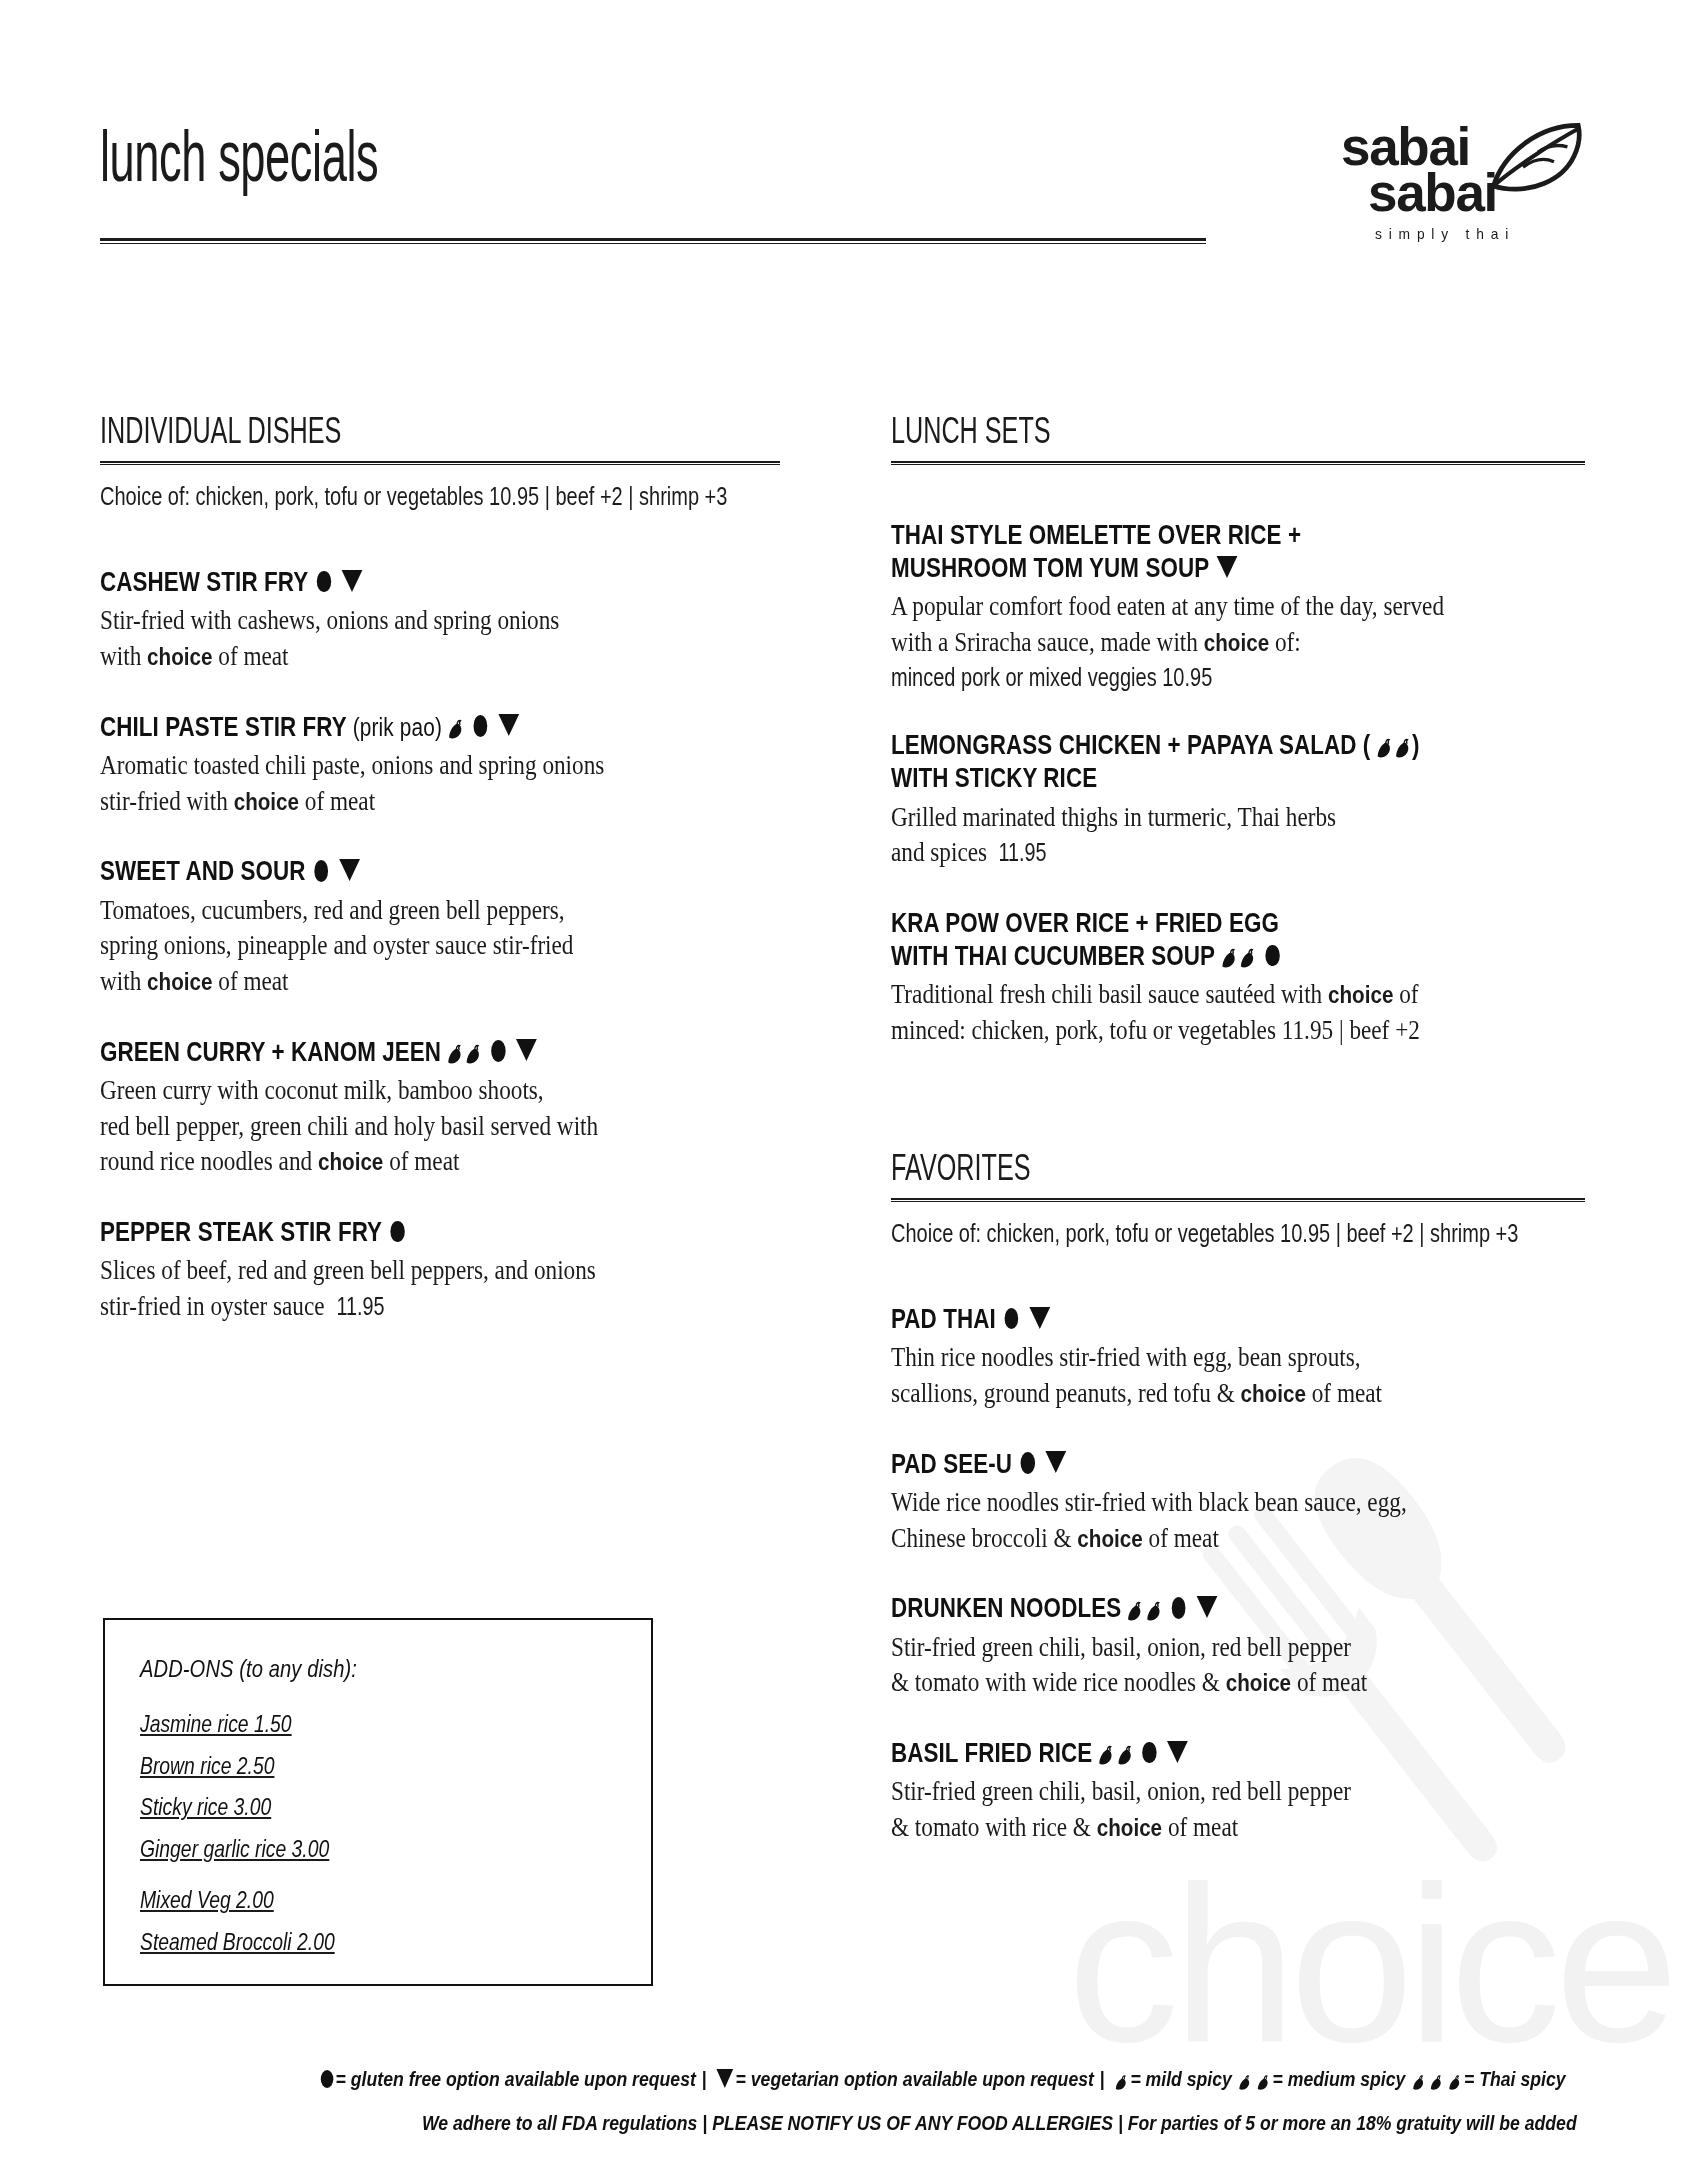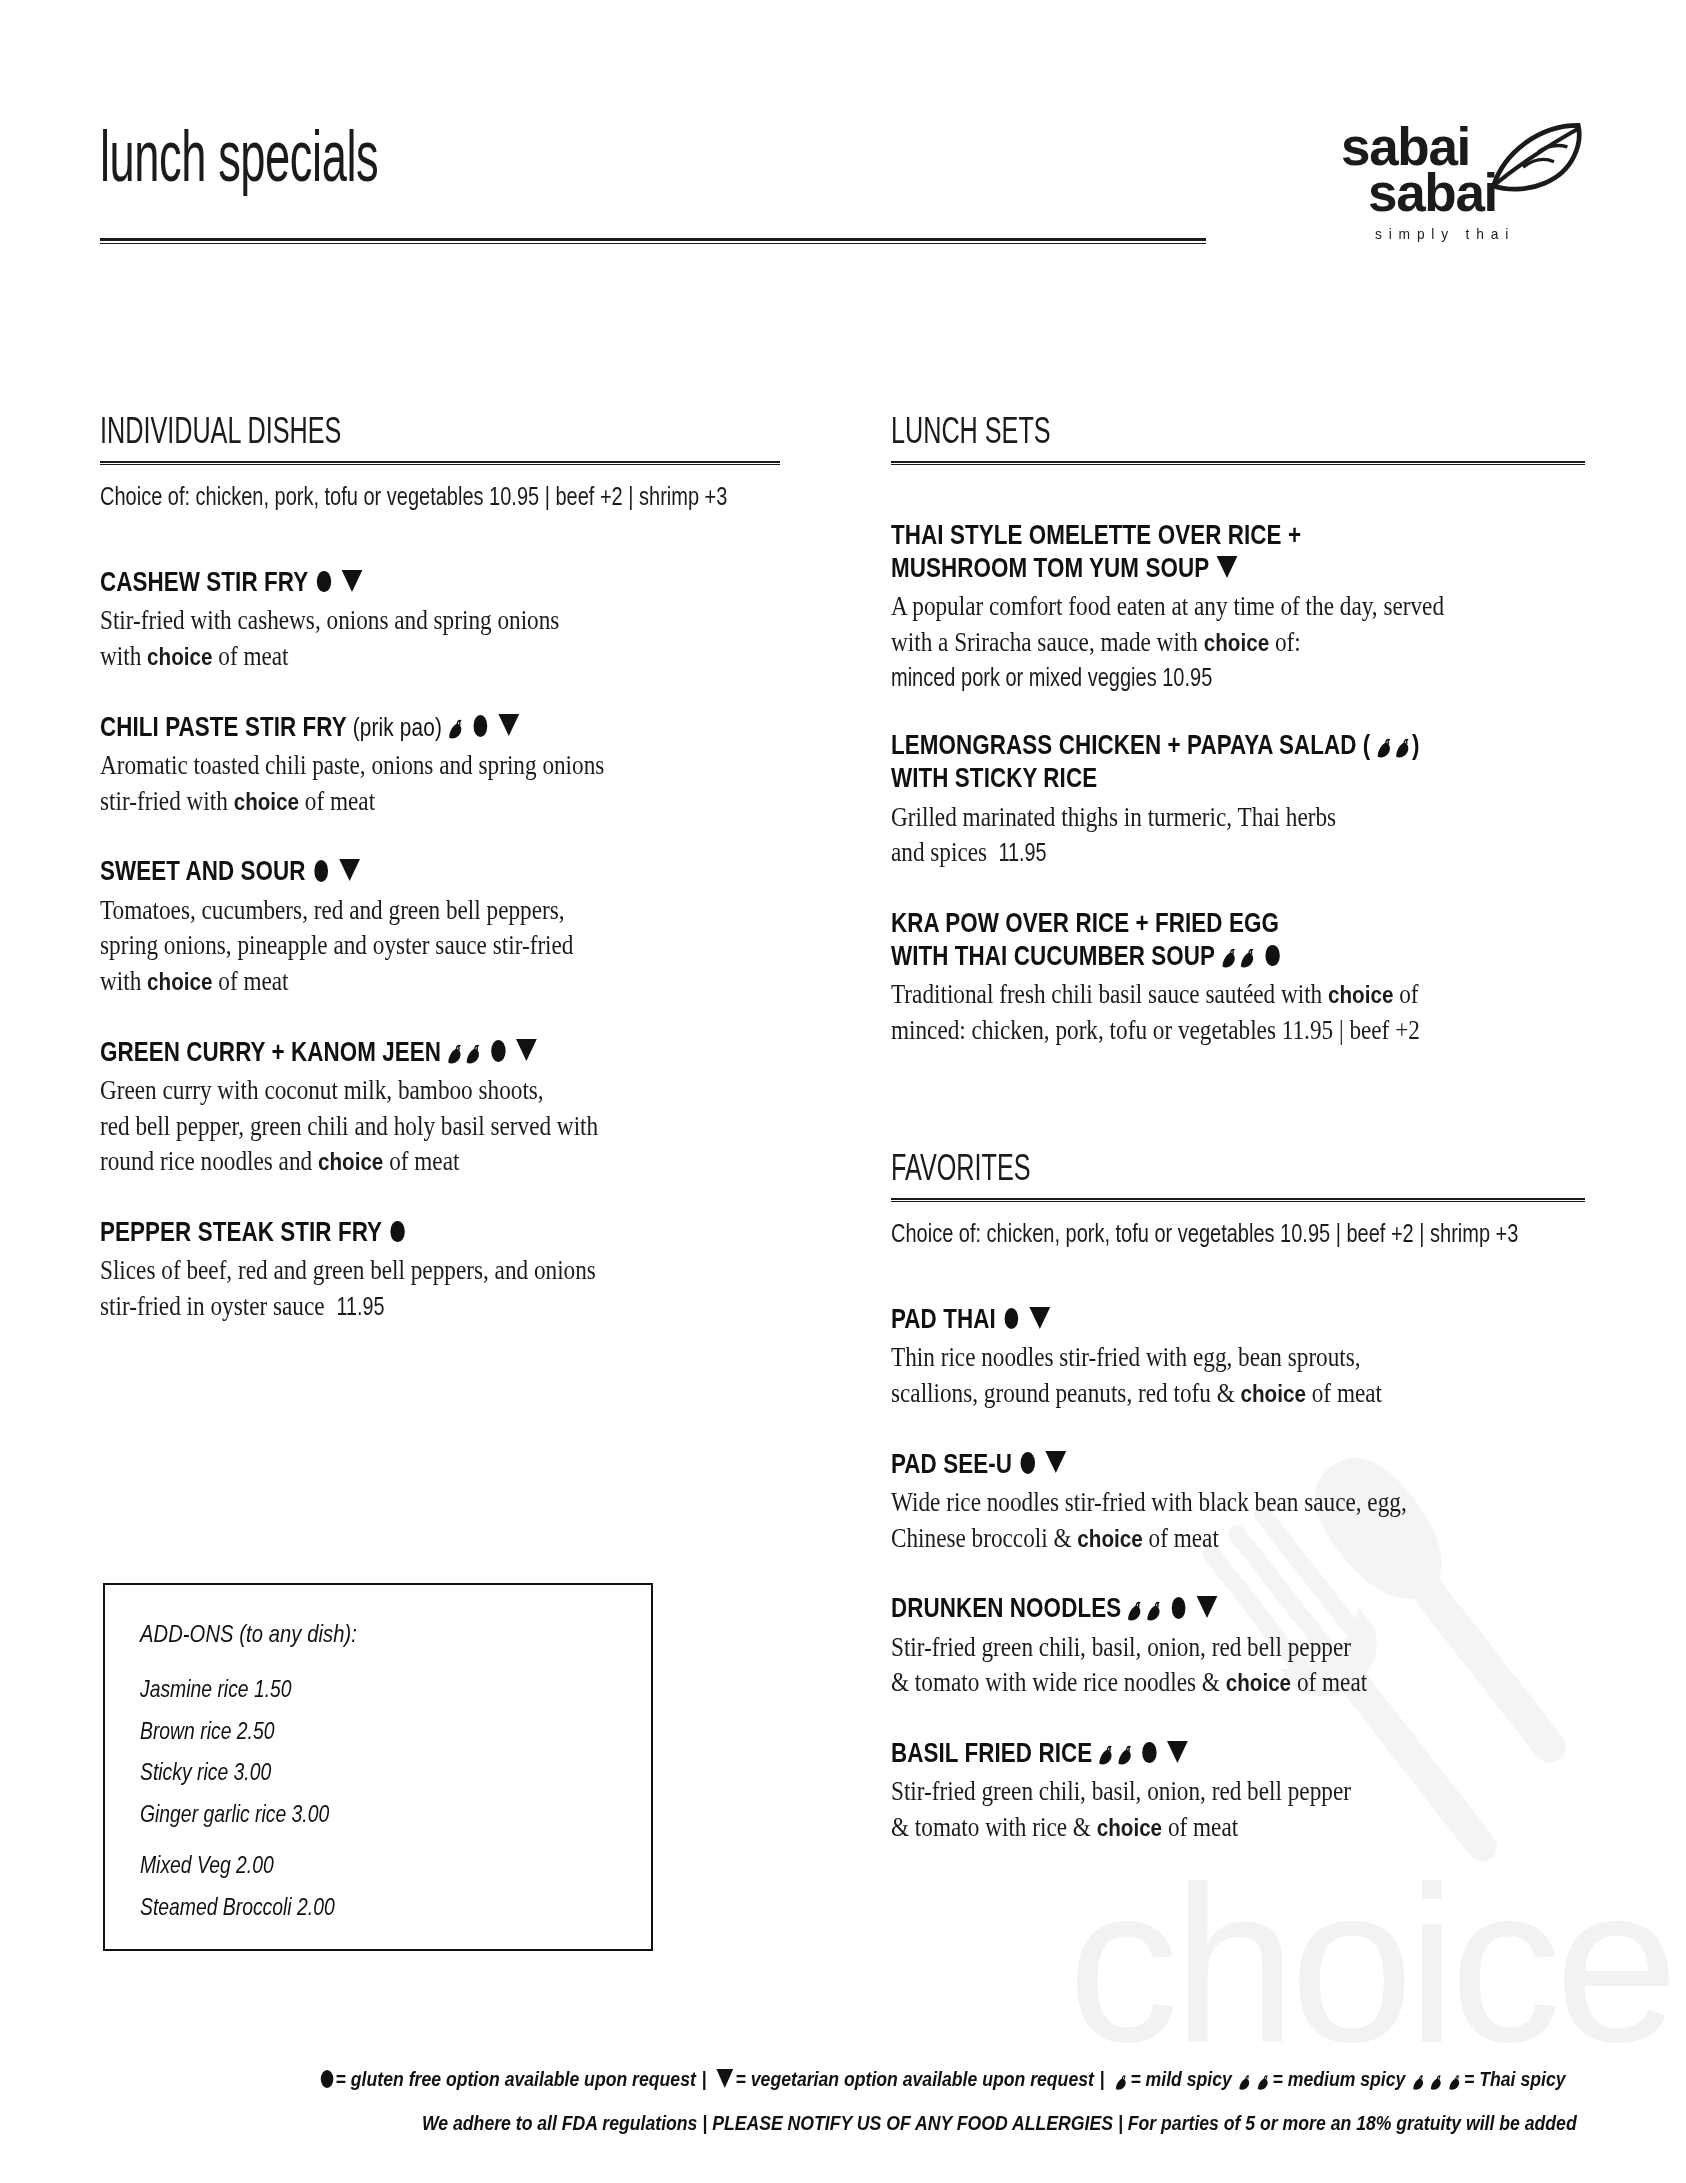--- a/index.html
+++ b/index.html
@@ -111,31 +111,31 @@
     width:0;height:0;border-left:13px solid transparent;border-right:13px solid transparent;
     border-top:22px solid #111;position:relative;top:-2.7px;margin-left:9.4px;margin-right:4px;
   }
   .ic-chili{width:23px;height:23px;position:relative;top:1.3px;margin-left:5.4px;margin-right:0;}
   .ic-chili + .ic-chili{margin-left:0.7px;}
   .ic-chili svg{display:block;width:23px;height:23px;}
   .icgroup{display:inline-block;white-space:nowrap;}
 
   
   .addons{
-    position:absolute;left:103px;top:1583px;width:546px;height:364px;
+    position:absolute;left:103px;top:1618px;width:546px;height:364px;
     border:2.7px solid #111;z-index:3;background:transparent;
   }
   .addons-inner{padding:35px 0 0 35px;}
   .addons-title{
     font-family:"Liberation Sans",sans-serif;font-style:italic;font-weight:400;
     font-size:24px;color:#111;letter-spacing:0.1px;
     transform:scaleX(.84);transform-origin:left top;width:119%;
   }
   .addons-cols{display:flex;margin-top:30px;}
-  .addons-col{width:202px;}
+  .addons-col{width:202px;text-decoration:underline;}
   .addons-col.right{width:223px;}
   .ao-row{
     font-family:"Liberation Sans",sans-serif;font-style:italic;font-weight:400;
     font-size:23.6px;color:#111;line-height:1.0;margin-bottom:18px;white-space:nowrap;
     transform:scaleX(.82);transform-origin:left top;width:122%;
   }
   .ao-row.gap{margin-top:28px;}
 
   
   .footer{position:absolute;left:0;right:0;bottom:48px;z-index:3;text-align:right;font-weight:bold;}

